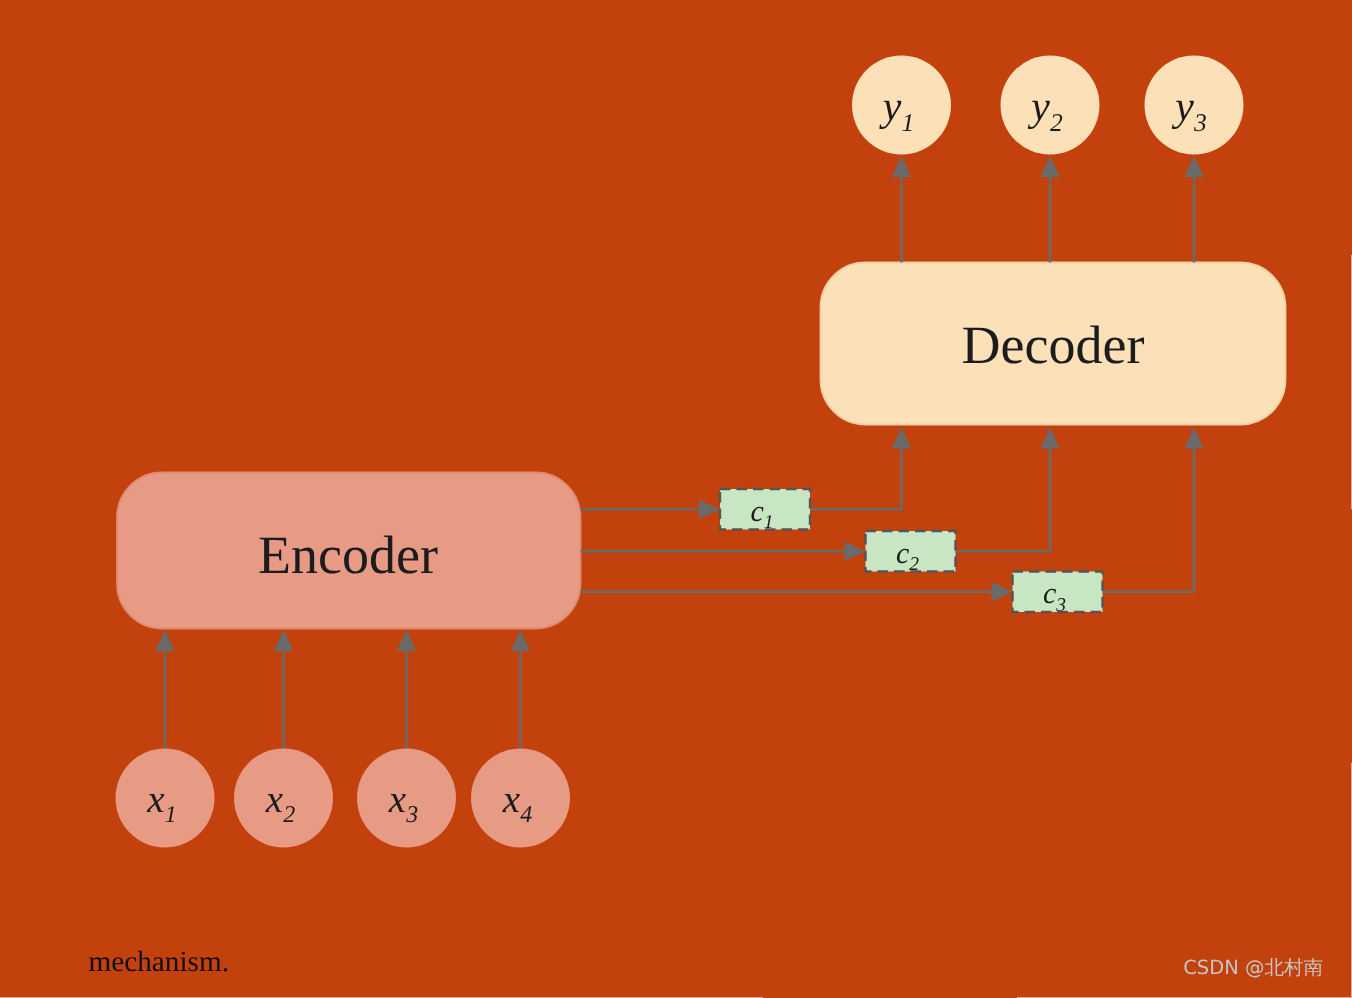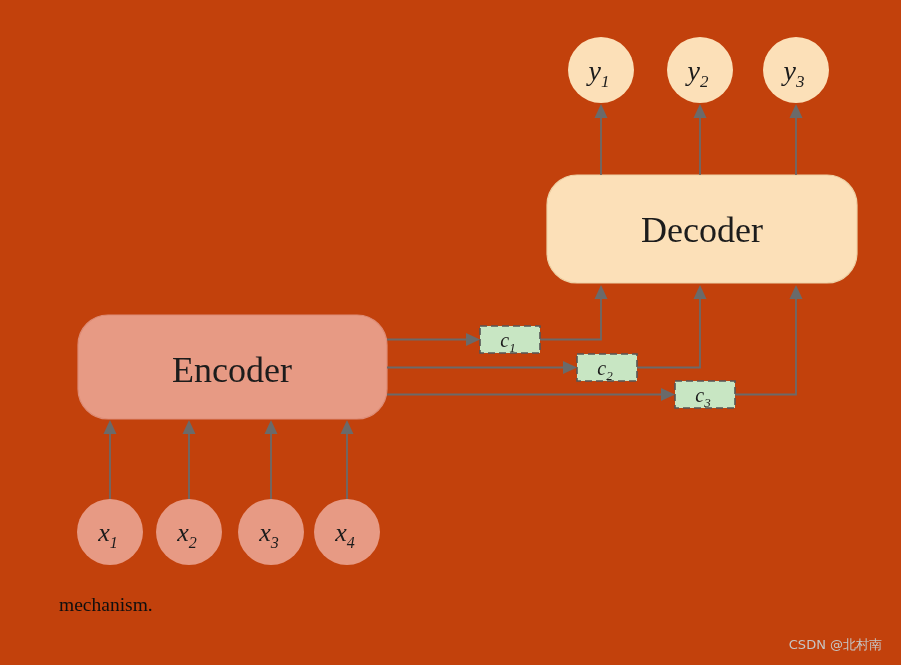--- a/index.html
+++ b/index.html
@@ -38,20 +38,21 @@
     font-size: 19.5px;
     line-height: 26px;
     color: #0f0f0f;
   }
   .caption .line1 {
     text-align: justify;
     text-align-last: justify;
   }
   .caption .line2 {
     text-align: left;
+    margin-top: 37px;
   }
   .caption .fig-label {
     font-weight: bold;
   }
   .watermark {
     position: absolute;
     right: 19px;
     top: 636px;
     font-family: "DejaVu Sans", "Liberation Sans", sans-serif;
     font-size: 13px;

